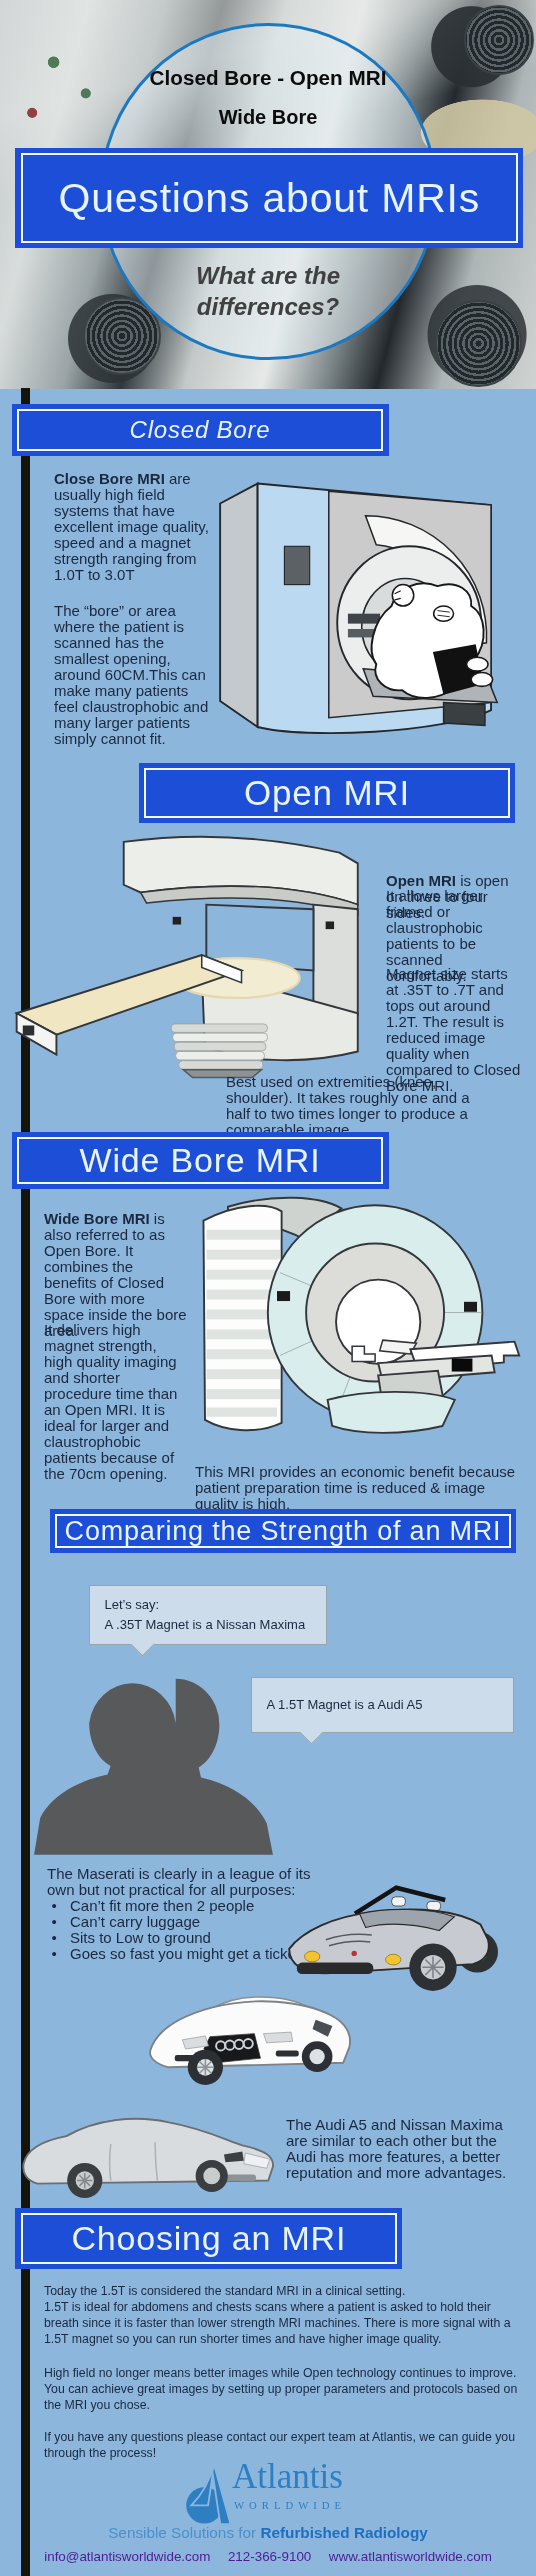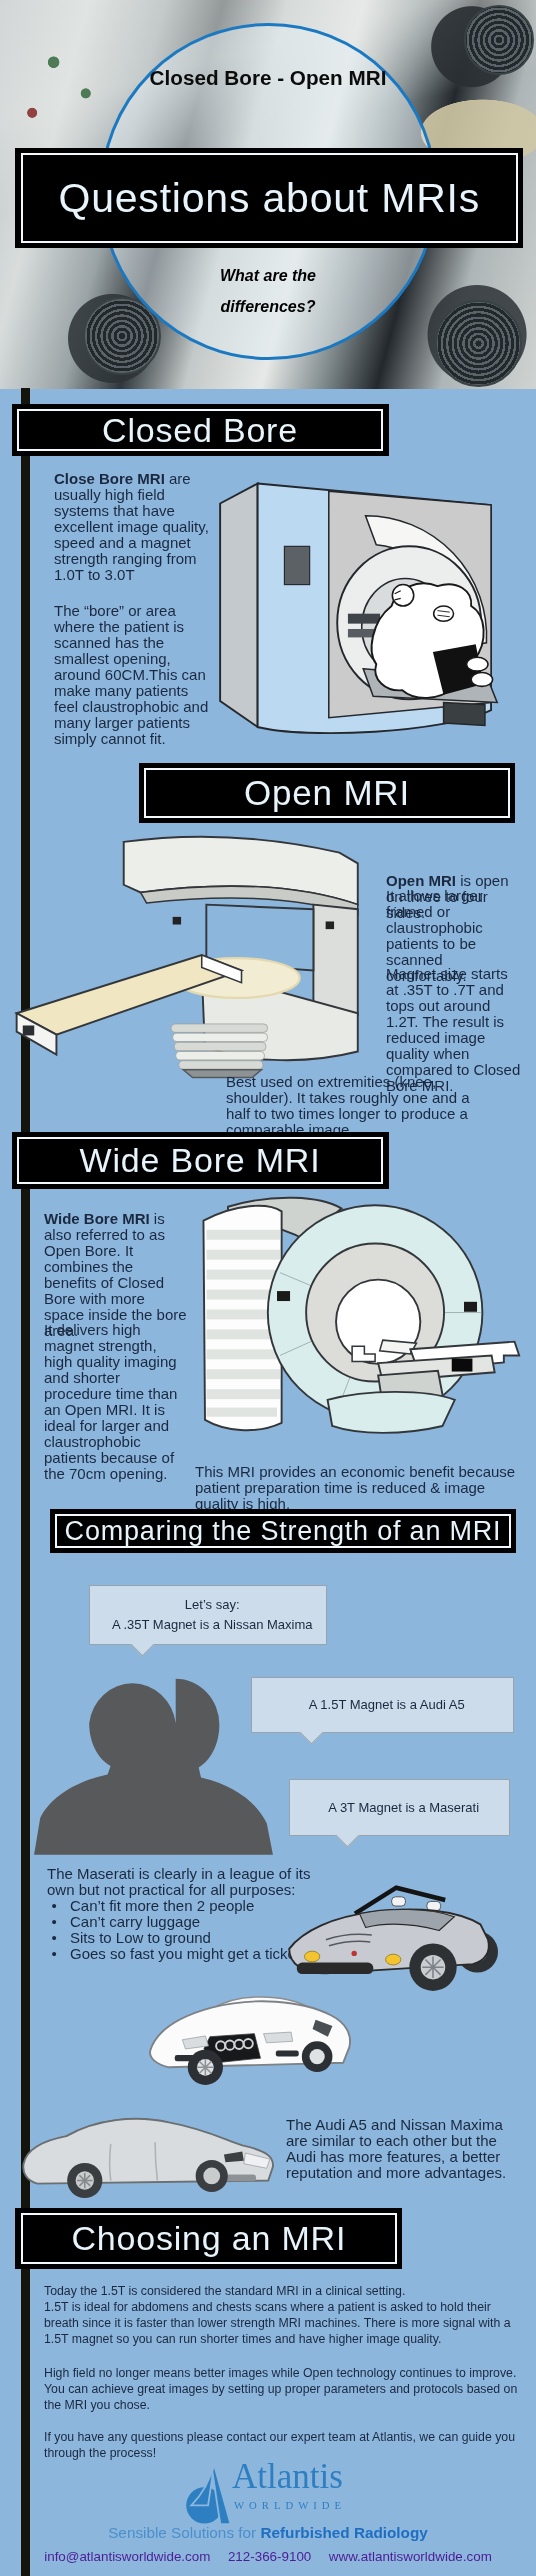--- a/index.html
+++ b/index.html
@@ -25,41 +25,41 @@
   }
   .fan{border-radius:50%;background:repeating-radial-gradient(circle,#23282c 0 3.1px,#5a6367 3.1px 5.4px);border:2.3px solid #3a4246;}
   #header-circle{
     left:100px;top:23px;width:337px;height:337px;border-radius:50%;
     background:rgba(228,237,241,.52);border:3.1px solid #1b79c2;box-sizing:border-box;
   }
   .circle-line{left:0;width:536px;text-align:center;font-weight:bold;color:#0c0c0c;}
   #circle-line1{top:66px;font-size:20.7px;}
   #circle-line2{top:106px;font-size:20px;}
   
-  .banner{background:#000000;z-index:3;}
+  .banner{background:#1d4ed8;z-index:3;}
   .banner .inner{position:absolute;inset:5.4px;border:2.3px solid #f2f8fc;}
   .banner h2{
     position:absolute;inset:0;margin:0;display:flex;align-items:center;justify-content:center;
     font-weight:400;color:#e8f4fb;letter-spacing:0.8px;
   }
   #qbanner{left:15.3px;top:148px;width:508px;height:100px;}
   #qbanner h2{font-size:41px;}
   #subtitle{left:153px;top:260px;width:230px;text-align:center;z-index:2;
-    font-style:italic;font-weight:bold;font-size:16px;color:#000000;line-height:31px;}
+    font-style:italic;font-weight:bold;font-size:24px;color:#404040;line-height:31px;}
   
   .body-text{font-size:15px;line-height:16px;color:#1b2940;z-index:2;}
   .body-text b{font-weight:bold;}
   #black-bar{left:21.4px;top:388px;width:8.4px;height:2188px;background:#14140c;z-index:1;}
   svg{display:block;}
   
   .bubble{background:#cddcea;border:1.5px solid #97a4ad;box-sizing:border-box;z-index:2;}
   .bubble .tail{position:absolute;bottom:-9.2px;width:16px;height:16px;background:#cddcea;
     border-right:1.5px solid #97a4ad;border-bottom:1.5px solid #97a4ad;transform:rotate(45deg);}
   .bubble .txt{position:absolute;left:14.5px;top:0;right:6.1px;bottom:0;display:flex;flex-direction:column;justify-content:center;
-    font-size:13px;line-height:20px;color:#1b2940;text-align:center;}
+    font-size:13px;line-height:20px;color:#1b2940;}
   .bullet{position:relative;padding-left:23px;}
   .bullet::before{content:"\2022";position:absolute;left:4.6px;}
   
   #tagline{left:0;top:2524px;width:536px;text-align:center;font-size:15.3px;color:#4a90cc;z-index:2;}
   #tagline b{color:#1e6fc2;font-weight:bold;}
   #contact{left:0;top:2549px;width:536px;text-align:center;font-size:13.4px;color:#4c1d95;z-index:2;}
   #contact span{margin:0 6.9px;}
   #logo-word{left:232px;top:2457px;font-family:"Liberation Serif",serif;font-size:35px;color:#2e7fc2;z-index:2;}
   #logo-sub{left:234px;top:2499px;font-family:"Liberation Serif",serif;font-size:10.7px;letter-spacing:5px;color:#2e7fc2;z-index:2;}
   .pre{white-space:pre-line;}
@@ -69,34 +69,35 @@
 
 <div id="infographic">
 
   <div id="photo" class="abs">
     <div class="fan abs" style="left:83px;top:297px;width:74px;height:74px;"></div>
     <div class="fan abs" style="left:435px;top:300px;width:83px;height:83px;"></div>
     <div class="fan abs" style="left:464px;top:4.6px;width:66px;height:66px;"></div>
   </div>
   <div id="header-circle" class="abs"></div>
   <div id="circle-line1" class="abs circle-line">Closed Bore - Open MRI</div>
+  <div id="circle-line2" class="abs circle-line">Wide Bore</div>
   <div id="qbanner" class="abs banner">
     <div class="inner"></div>
     <h2>Questions about MRIs</h2>
   </div>
   <div id="subtitle" class="abs">
     <div>What are the</div>
     <div>differences?</div>
   </div>
 
   <div id="black-bar" class="abs"></div>
 
   <div class="abs banner" style="left:11.5px;top:404px;width:377px;height:52px;">
     <div class="inner"></div>
-    <h2 style="font-size:34px;">Closed Bore</h2>
+    <h2 style="font-size:24px;font-style:italic;">Closed Bore</h2>
   </div>
   <div class="abs body-text" style="left:54px;top:471px;width:161px;">
     <b>Close Bore MRI</b><span> are usually high field systems that have excellent image quality, speed and a magnet strength ranging from 1.0T to 3.0T</span>
   </div>
   <div class="abs body-text" style="left:54px;top:603px;width:161px;">The “bore” or area where the patient is scanned has the smallest opening, around 60CM.This can make many patients feel claustrophobic and many larger patients simply cannot fit.</div>
 
   <svg class="abs" style="left:214px;top:471px;z-index:2;" width="287" height="280" viewBox="0 0 375 365">
     <polygon points="8,42 57,16 57,334 8,300" fill="#c3c9cc" stroke="#24282c" stroke-width="2.5"></polygon>
     <path d="M57,16 L362,44 L362,312 C300,342 120,350 57,334 Z" fill="#bcd9f2" stroke="#24282c" stroke-width="2.5"></path>
     <polygon points="150,26 362,44 362,302 150,322" fill="#cbcbcb" stroke="#24282c" stroke-width="2"></polygon>
@@ -205,26 +206,20 @@
       <div>A .35T Magnet is a Nissan Maxima</div>
     </div>
     <div class="tail" style="left:44px;"></div>
   </div>
   <div class="abs bubble" style="left:251px;top:1677px;width:263px;height:56px;">
     <div class="txt">
         <div>A 1.5T Magnet is a Audi A5</div>
       </div>
     <div class="tail" style="left:51px;"></div>
   </div>
-  <div class="abs bubble" style="left:289px;top:1779px;width:221px;height:57px;">
-    <div class="txt">
-        <div>A 3T Magnet is a Maserati</div>
-      </div>
-    <div class="tail" style="left:49px;"></div>
-  </div>
 
   <svg class="abs" style="left:31px;top:1677px;z-index:2;" width="245" height="178" viewBox="0 0 320 232">
     <path d="M189,2 a57,60 0 0 1 57,60 c0,25 -11,46 -27,56 l3,13 c42,10 72,31 86,60 l8,41 L4,232 l8,-48 c13,-27 46,-48 88,-57 l4,-11 c-17,-10 -28,-31 -28,-56 a57,60 0 0 1 113,0 Z" fill="#58595b"></path>
   </svg>
 
   <div class="abs body-text" style="left:47px;top:1866px;width:276px;">
     <div>The Maserati is clearly in a league of its own but not practical for all purposes:</div>
     <div class="bullet">Can’t fit more then 2 people</div>
     <div class="bullet">Can’t carry luggage</div>
     <div class="bullet">Sits to Low to ground</div>

